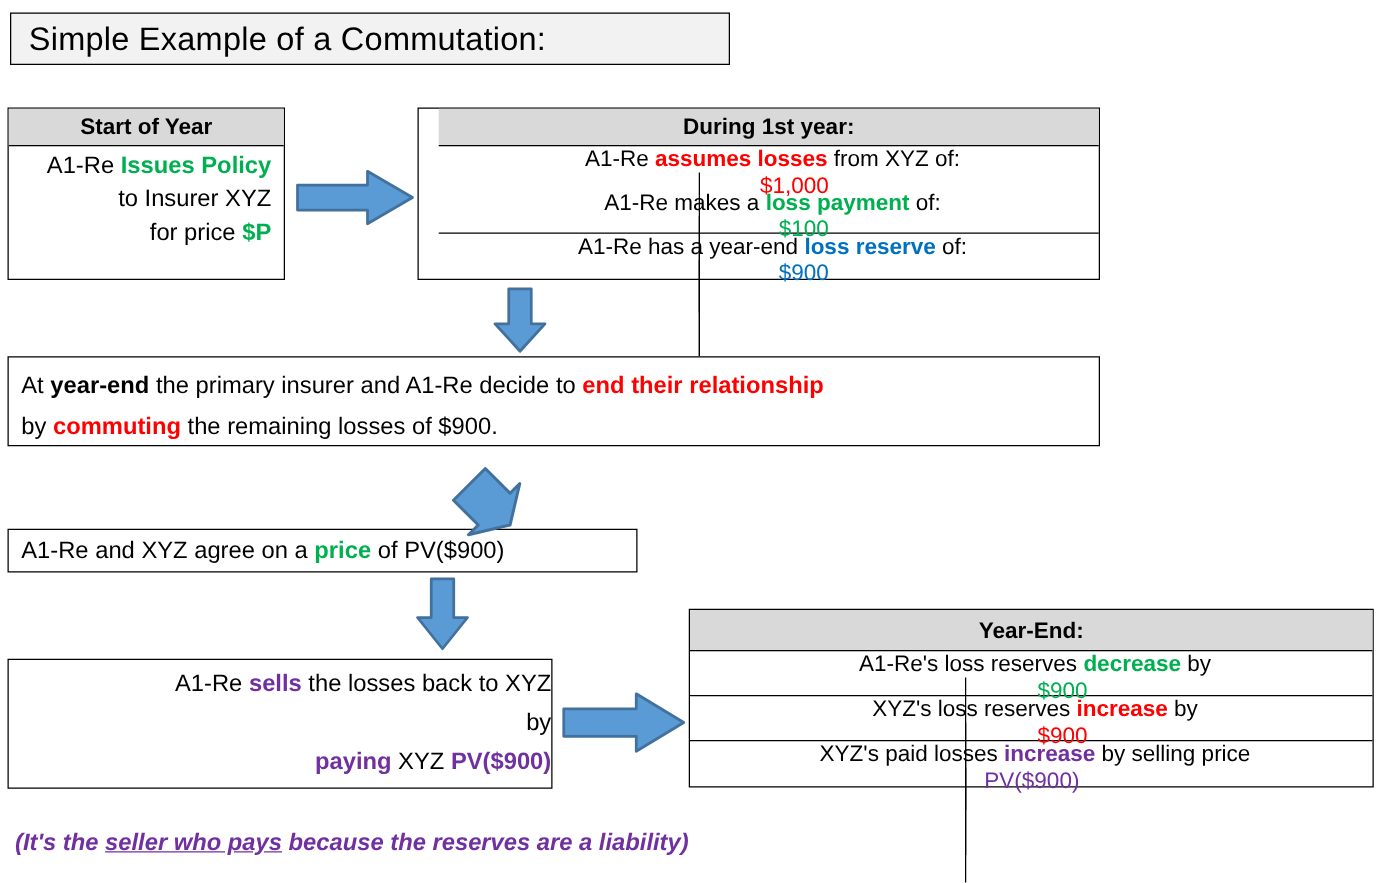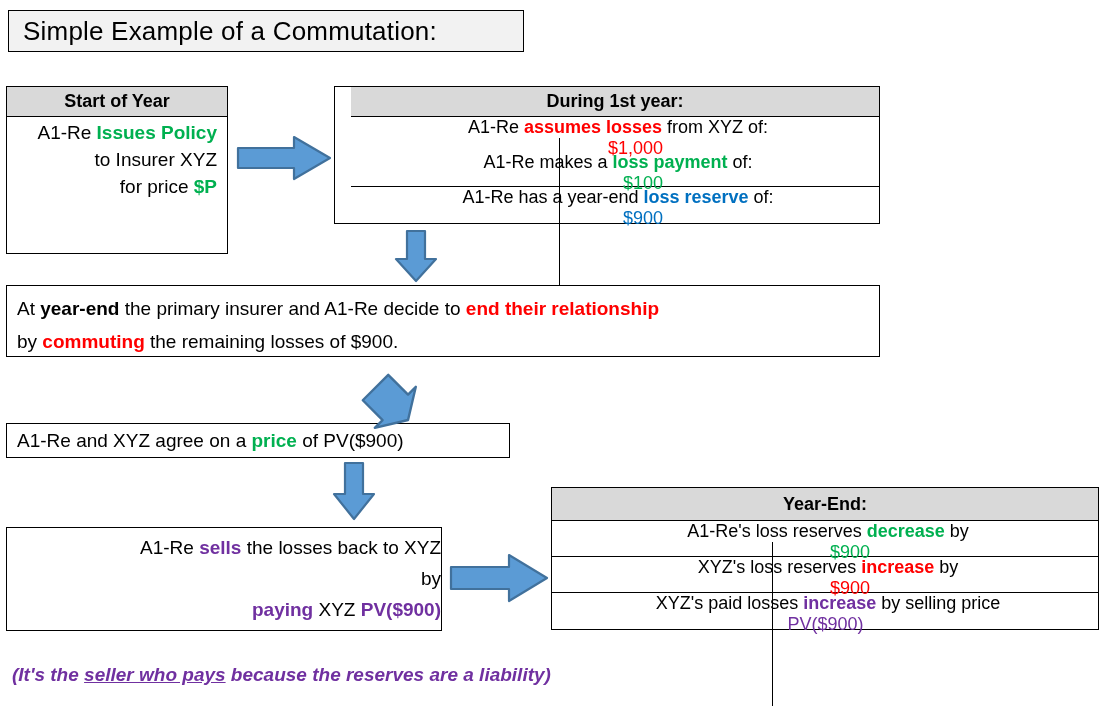--- a/index.html
+++ b/index.html
@@ -12,21 +12,21 @@
     height: 706px;
     position: relative;
     font-family: "Liberation Sans", sans-serif;
     color: #000000;
     overflow: hidden;
   }
   .abs { position: absolute; }
 
   
   #title-box {
-    left: 8px; top: 10px; width: 516px; height: 42px;
+    left: 8px; top: 10px; width: 576px; height: 42px;
     background: #F2F2F2;
     border: 1px solid #000000;
     display: flex; align-items: center;
     box-sizing: border-box;
     padding-left: 14px;
     font-size: 26px;
     letter-spacing: .2px;
   }
 
   
@@ -56,21 +56,21 @@
     border-left: 1px solid #000000;
     text-align: right;
     padding-right: 8px;
     box-sizing: border-box;
     white-space: nowrap;
   }
   .val.ctr { text-align: center; padding-right: 0; }
   .sep { border-bottom: 1px solid #000000; }
 
   
-  #start-box { left: 6px; top: 86px; width: 222px; height: 168px; }
+  #start-box { left: 6px; top: 86px; width: 222px; height: 138px; }
   #start-box .hdr { height: 30px; }
   #start-body {
     padding: 3px 10px 0 0;
     text-align: right;
     font-size: 19px;
     line-height: 1.42;
   }
 
   
   #during-box { left: 334px; top: 86px; width: 546px; height: 138px; padding-left: 16px; }

